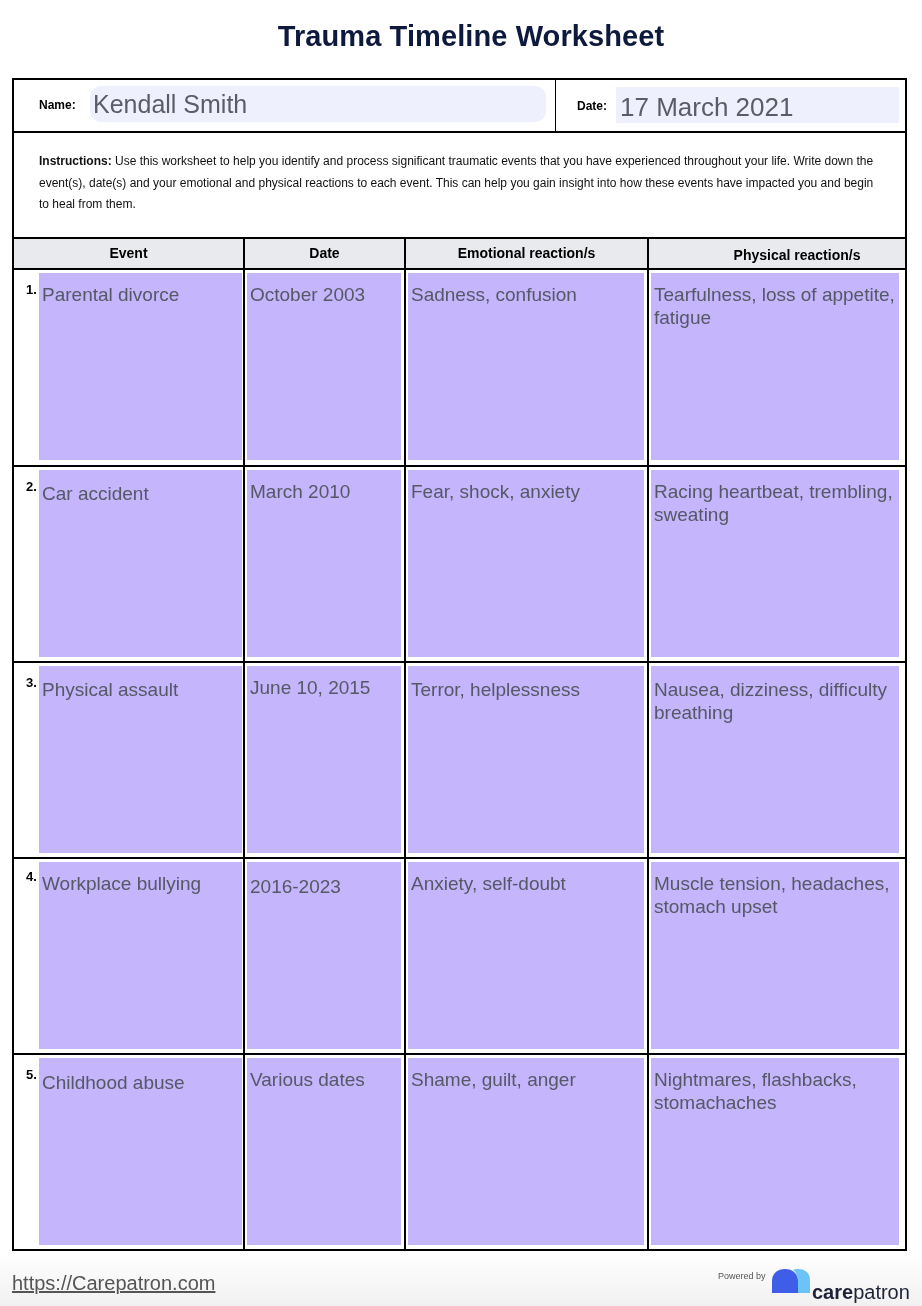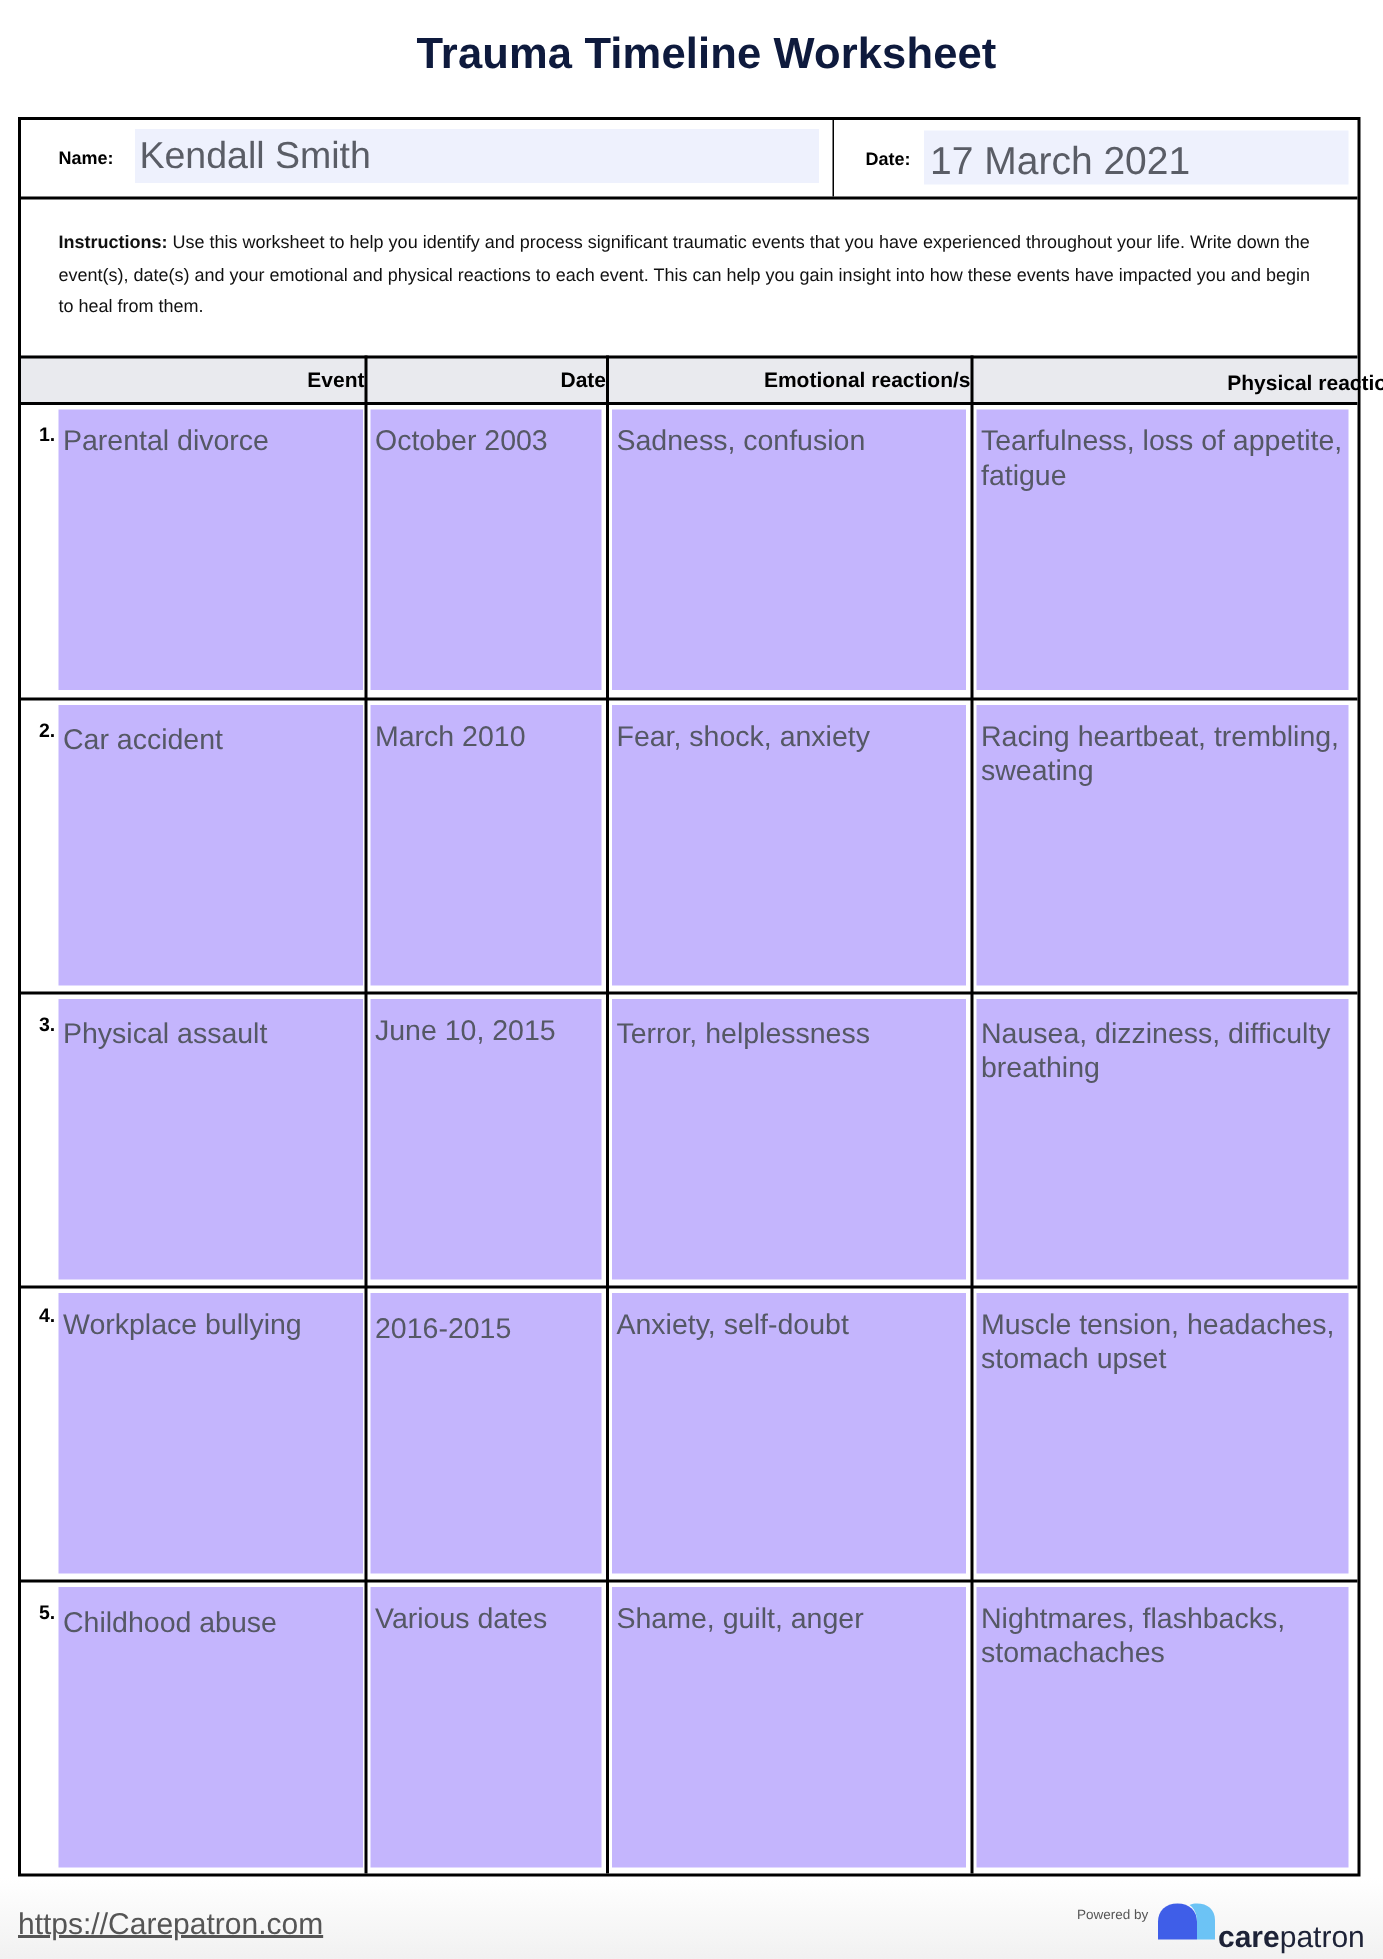--- a/index.html
+++ b/index.html
@@ -16,38 +16,38 @@
     border: 2px solid #000; box-sizing: border-box;
   }
   .header-row {
     position: absolute; left: 0; top: 0; width: 891px; height: 53px;
     border-bottom: 2px solid #000; box-sizing: border-box;
   }
   .name-label, .date-label { position: absolute; font-size: 12px; font-weight: bold; }
   .name-label { left: 25px; top: 18px; }
   .name-field {
     position: absolute; left: 76px; top: 6px; width: 456px; height: 36px;
-    background: #eef1fd; font-size: 25px; color: #5a5d66; line-height: 36px; padding-left: 3px; box-sizing: border-box;
+    background: #eef1fd; font-size: 25px; color: #5a5d66; line-height: 36px; padding-left: 3px; box-sizing: border-box; border-radius: 11px;
   }
   .header-divider { position: absolute; left: 541px; top: 0; width: 1px; height: 51px; background: #000; }
   .date-label { left: 563px; top: 19px; }
   .date-field {
     position: absolute; left: 602px; top: 7px; width: 283px; height: 36px;
     background: #eef1fd; font-size: 26px; color: #5a5d66; line-height: 40px; padding-left: 4px; box-sizing: border-box;
   }
   .instructions {
     position: absolute; left: 25px; top: 71px; width: 840px;
     font-size: 12px; line-height: 21.5px; color: #111;
   }
   .instructions b { font-weight: bold; }
   .table-head {
     position: absolute; left: 0; top: 157px; width: 891px; height: 33px;
     background: #e9eaee; border-top: 2px solid #000; border-bottom: 2px solid #000; box-sizing: border-box;
   }
-  .th { position: absolute; top: 0; height: 29px; line-height: 29px; text-align: right; font-size: 14px; font-weight: bold; }
+  .th { position: absolute; top: 0; height: 29px; line-height: 29px; text-align: center; font-size: 14px; font-weight: bold; }
   .col-divider { position: absolute; width: 2px; background: #000; }
   .row { position: absolute; left: 0; width: 891px; box-sizing: border-box; }
   .row-border { position: absolute; left: 0; width: 891px; height: 2px; background: #000; }
   .cell {
     position: absolute; background: #c4b5fd; font-size: 19px; color: #555865; line-height: 23px;
     padding: 10px 3px 0 3px; box-sizing: border-box;
   }
   .num { position: absolute; font-size: 13px; font-weight: bold; color: #000; }
   .footer {
     position: absolute; left: 0; top: 1252px; width: 922px; height: 54px;
@@ -111,21 +111,21 @@
     <div class="cell" style="left:25px;top:3px;width:203px;height:187px;padding-top:12px;">Physical assault</div>
     <div class="cell" style="left:233px;top:3px;width:154px;height:187px;">June 10, 2015</div>
     <div class="cell" style="left:394px;top:3px;width:236px;height:187px;padding-top:12px;">Terror, helplessness</div>
     <div class="cell" style="left:637px;top:3px;width:248px;height:187px;padding-top:12px;">Nausea, dizziness, difficulty breathing</div>
   </div>
   <div class="row-border" style="top:777px;"></div>
 
   <div class="row" style="top:779px;height:194px;">
     <span class="num" style="left:12px;top:10px;">4.</span>
     <div class="cell" style="left:25px;top:3px;width:203px;height:187px;">Workplace bullying</div>
-    <div class="cell" style="left:233px;top:3px;width:154px;height:187px;padding-top:13px;">2016-2015</div>
+    <div class="cell" style="left:233px;top:3px;width:154px;height:187px;padding-top:13px;">2016-2023</div>
     <div class="cell" style="left:394px;top:3px;width:236px;height:187px;">Anxiety, self-doubt</div>
     <div class="cell" style="left:637px;top:3px;width:248px;height:187px;">Muscle tension, headaches, stomach upset</div>
   </div>
   <div class="row-border" style="top:973px;"></div>
 
   <div class="row" style="top:975px;height:194px;">
     <span class="num" style="left:12px;top:12px;">5.</span>
     <div class="cell" style="left:25px;top:3px;width:203px;height:187px;padding-top:13px;">Childhood abuse</div>
     <div class="cell" style="left:233px;top:3px;width:154px;height:187px;">Various dates</div>
     <div class="cell" style="left:637px;top:3px;width:248px;height:187px;">Nightmares, flashbacks, stomachaches</div>

